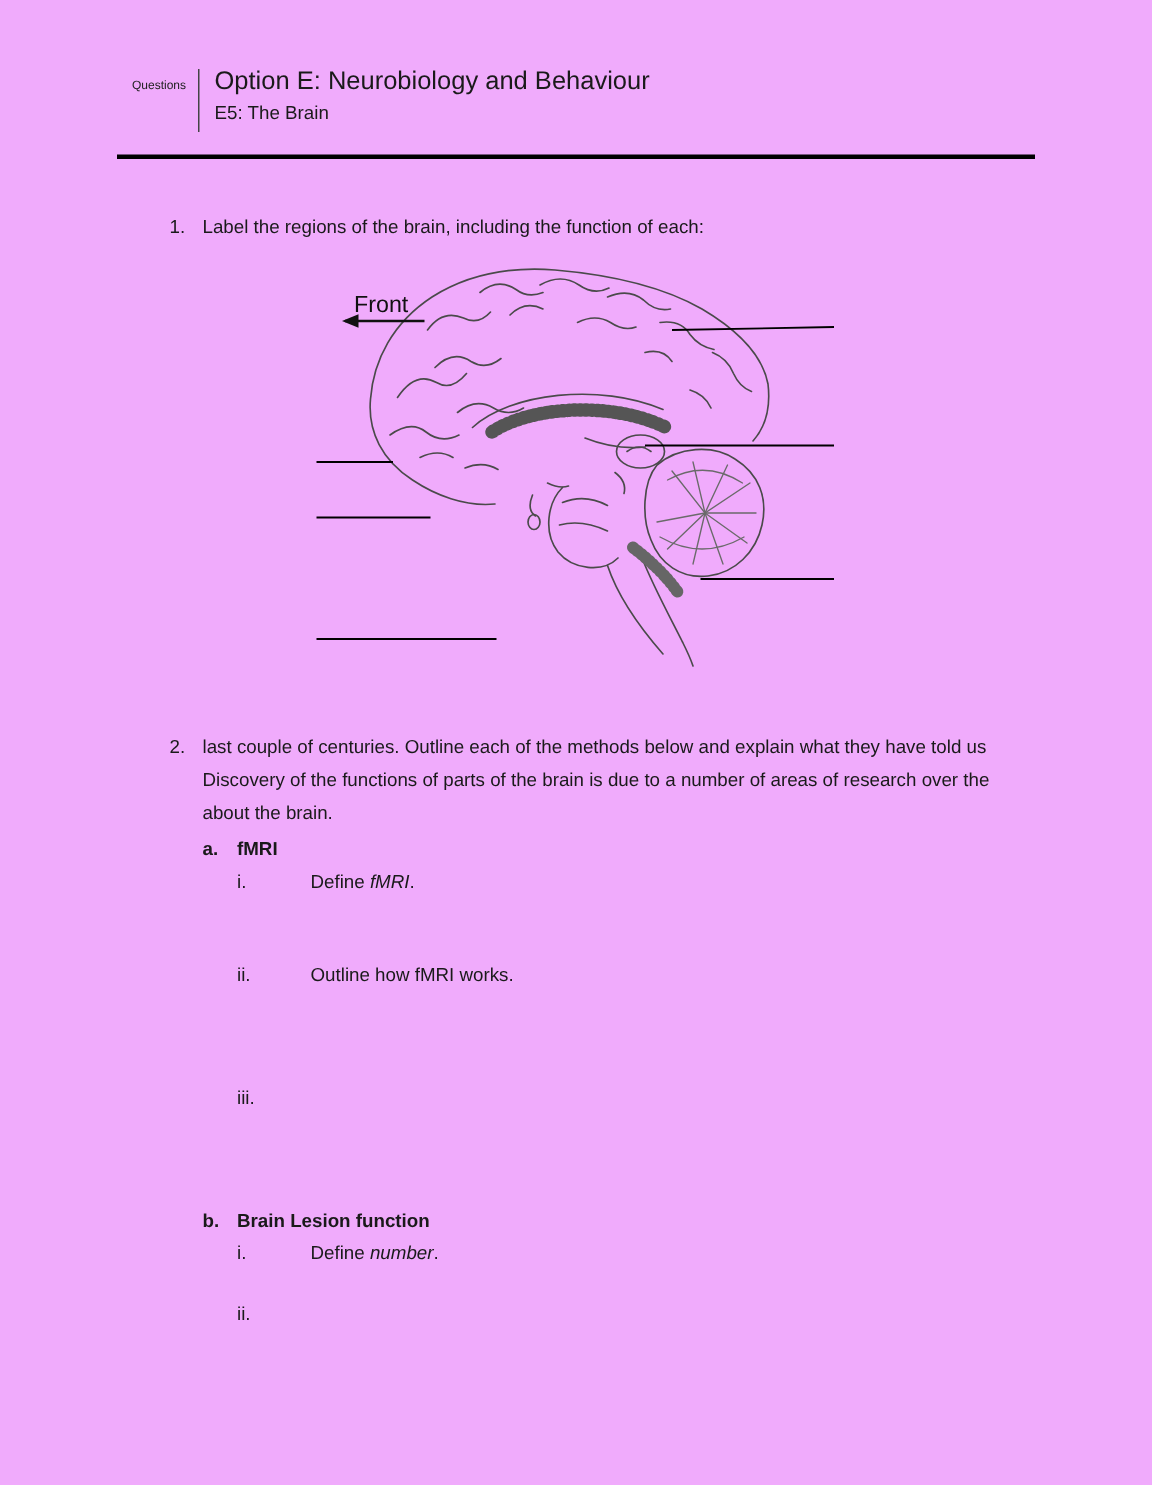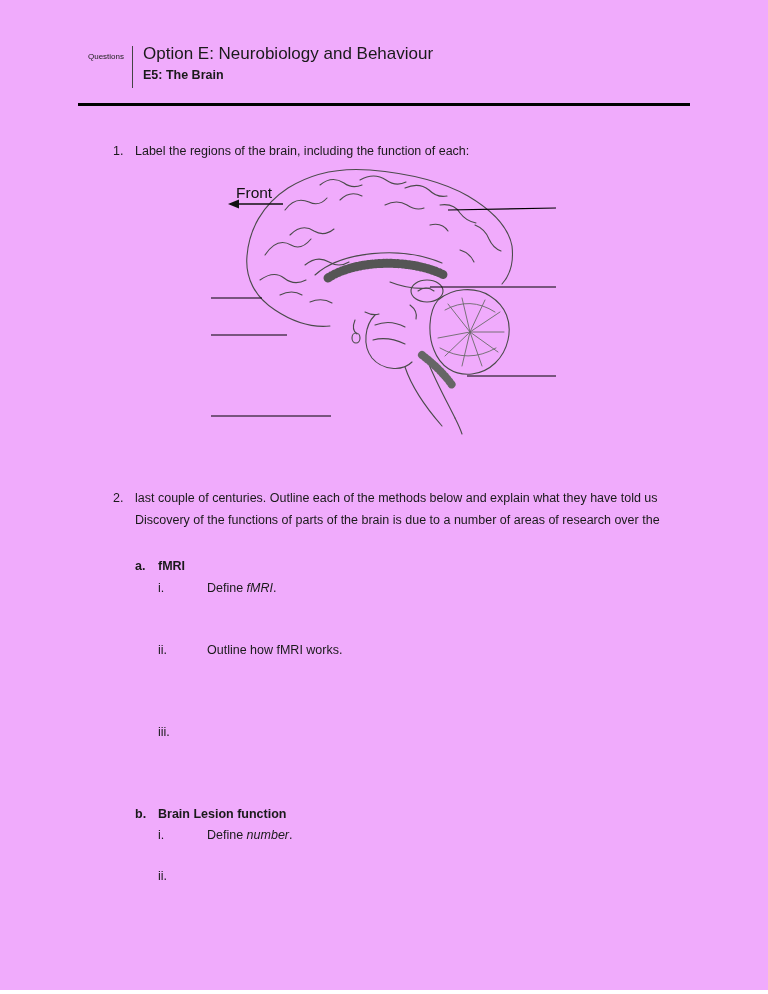--- a/index.html
+++ b/index.html
@@ -6,32 +6,32 @@
   .page{
     position:relative;width:768px;height:990px;background:#f0abfc;
     font-family:"Liberation Sans",sans-serif;color:#1a1a1a;overflow:hidden;
   }
   
   .header{position:absolute;left:88px;top:46px;display:flex;align-items:stretch;}
   .doc-label{font-size:8px;color:#222;padding-top:6px;width:40px;}
   .header-divider{width:1px;background:#444;margin:0 6px 0 4px;height:42px;}
   .header-text{padding-left:4px;}
   .course{font-size:17px;line-height:16px;}
-  .title{font-size:12.5px;font-weight:bold;line-height:16px;margin-top:5px;}
+  .title{font-size:12.5px;font-weight:normal;line-height:16px;margin-top:5px;}
   .rule{position:absolute;left:78px;top:103px;width:612px;height:2.5px;background:#000;}
   
   .row{position:absolute;display:flex;font-size:12.5px;line-height:22px;}
   .num{width:22px;flex:none;}
   .alpha{width:23px;flex:none;}
   .rom{width:49px;flex:none;}
   .b{font-weight:bold;}
   .i{font-style:italic;}
   .lines div{white-space:nowrap;}
   
-  .diagram{position:absolute;left:190px;top:160px;width:380px;height:290px;}
+  .diagram{position:absolute;left:190px;top:170px;width:380px;height:290px;}
   svg{display:block;}
 </style>
 </head>
 <body>
 
 <div class="page">
 
   <div class="header">
     <div class="doc-label">Questions</div>
     <div class="header-divider"></div>
@@ -130,20 +130,21 @@
         <polygon points="38,44 49,39.5 49,48.5" fill="#111"></polygon>
       </g>
     </svg>
   </div>
 
   <div class="row" style="left:113px;top:487px;">
     <span class="num">2.</span>
     <div class="lines">
       <div>last couple of centuries. Outline each of the methods below and explain what they have told us</div>
       <div>Discovery of the functions of parts of the brain is due to a number of areas of research over the</div>
+      <div>about the brain.</div>
     </div>
   </div>
 
   <div class="row b" style="left:135px;top:555px;">
     <span class="alpha">a.</span>
     <span>fMRI</span>
   </div>
 
   <div class="row" style="left:158px;top:577px;">
     <span class="rom">i.</span>

